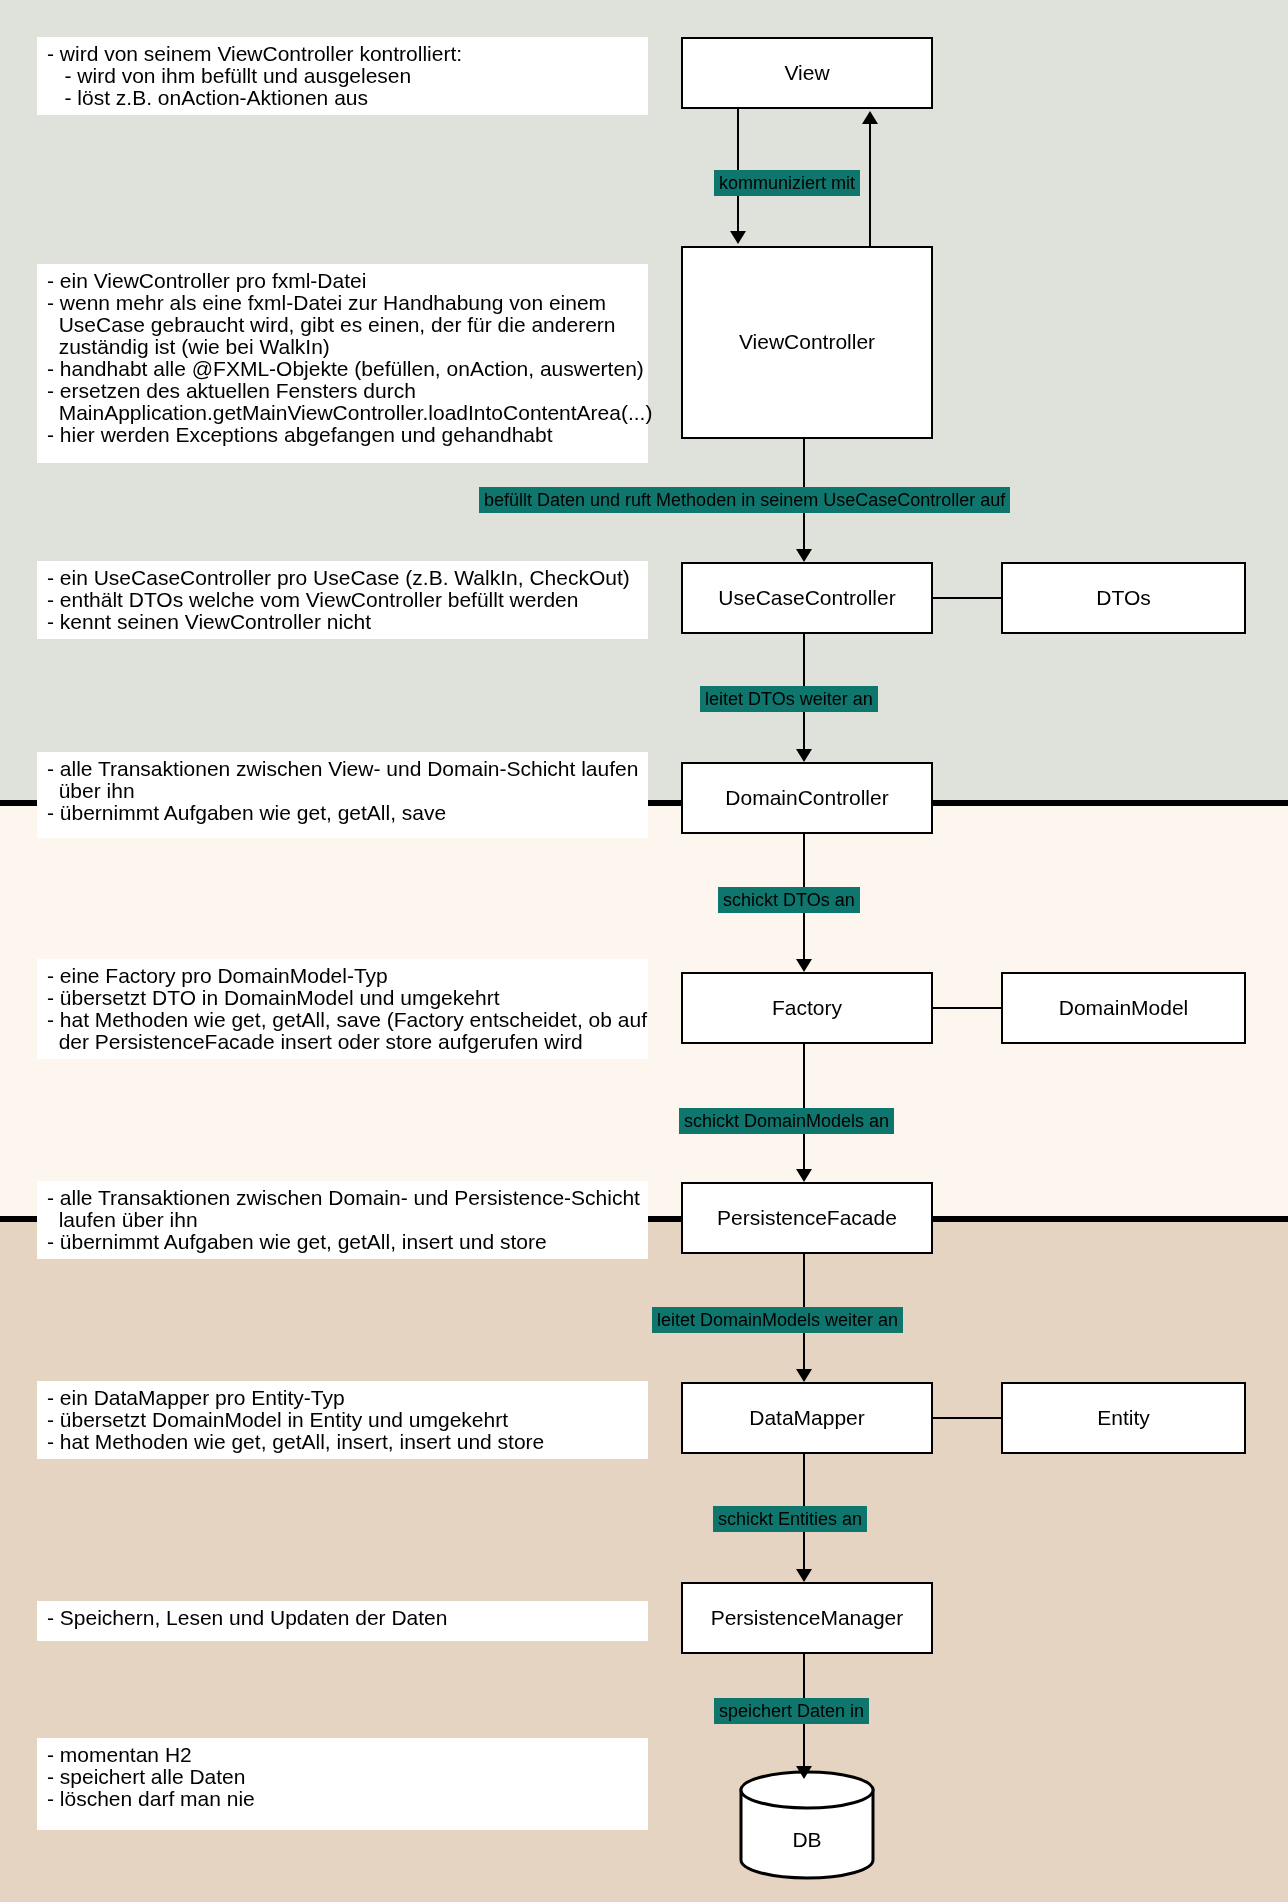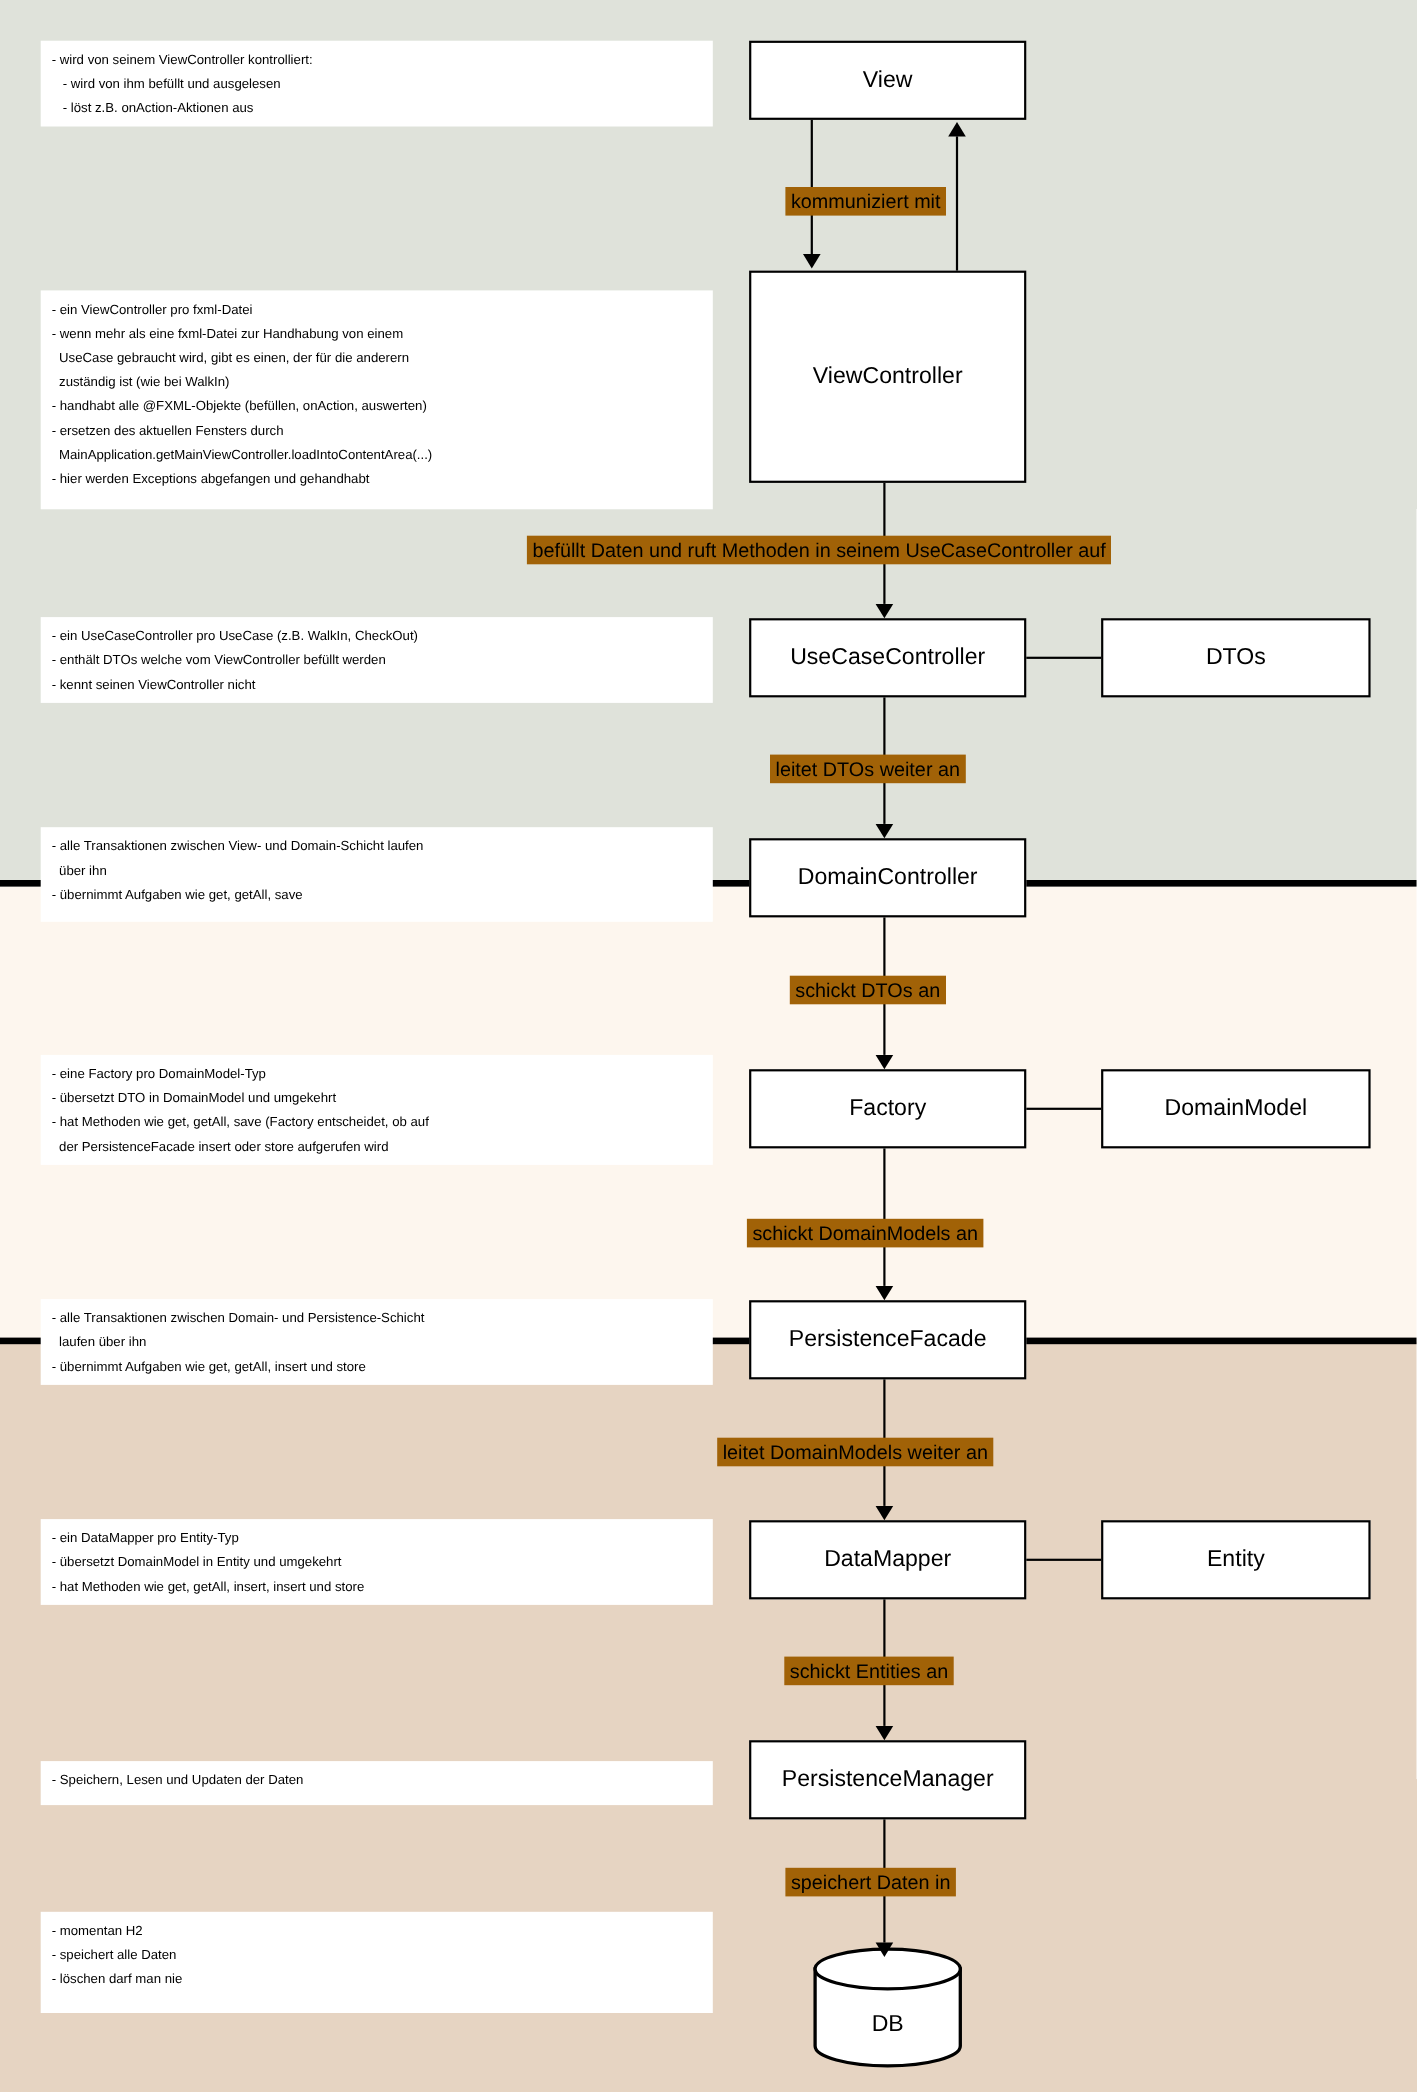--- a/index.html
+++ b/index.html
@@ -49,30 +49,30 @@
     text-align: center;
     line-height: 1.25;
   }
 
   
   .note {
     position: absolute;
     box-sizing: border-box;
     background: #ffffff;
     color: #000000;
-    font-size: 12px;
+    font-size: 21px;
     line-height: 22px;
     padding: 6px 10px 6px 10px;
     white-space: pre;
   }
 
   
   .edge-label {
     position: absolute;
-    background: #a16207;
+    background: #0f766e;
     color: #000000;
     font-size: 18px;
     line-height: 22px;
     padding: 2px 5px;
     white-space: nowrap;
   }
 
   
   .vline {
     position: absolute;

